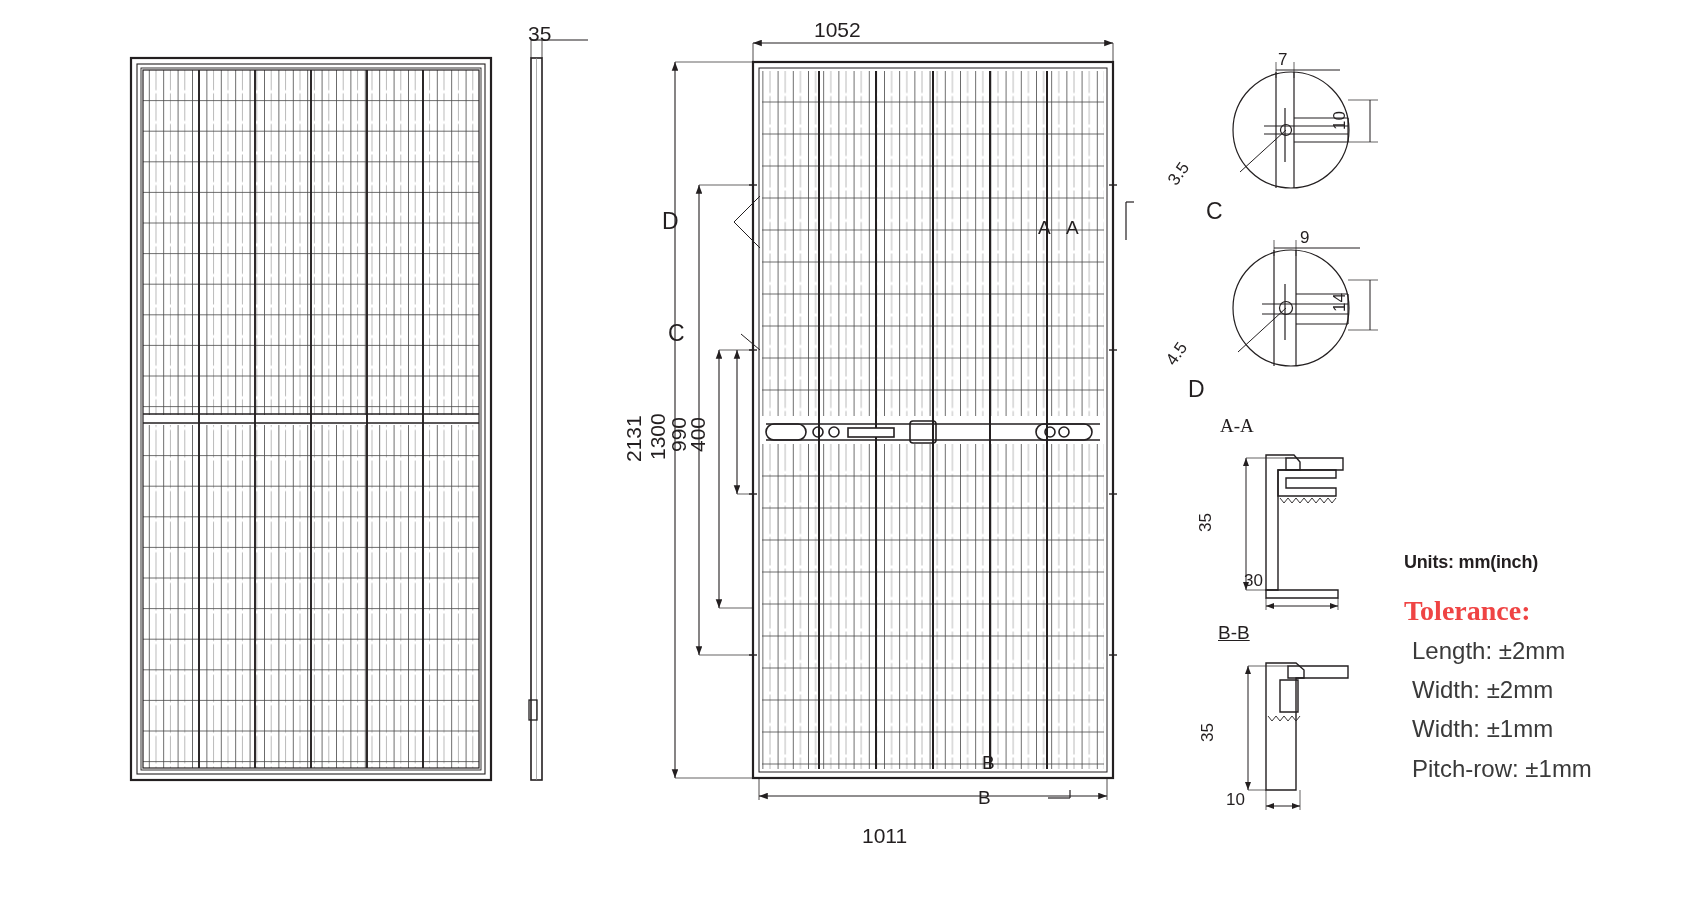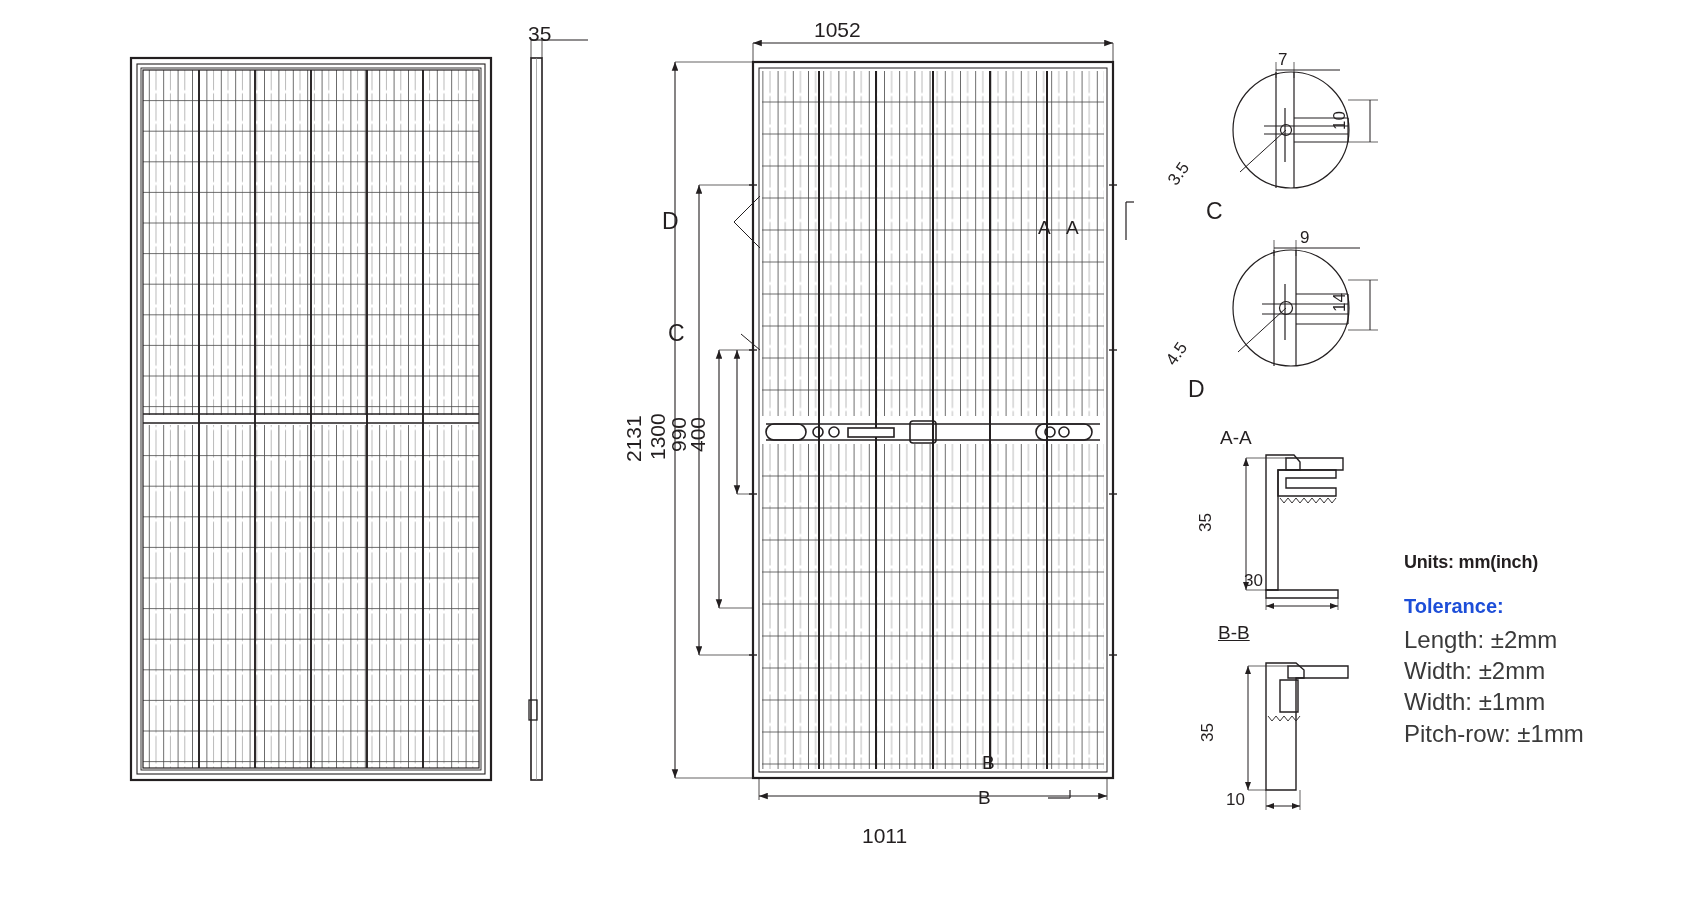--- a/index.html
+++ b/index.html
@@ -10,22 +10,22 @@
   .txt{position:absolute;white-space:nowrap;}
   .dim{font-size:21px;color:#231f20;}
   .dimsm{font-size:17px;color:#231f20;}
   .lbl{font-size:23px;color:#231f20;}
   .lblsm{font-size:19px;color:#231f20;}
   .rot90{transform:rotate(-90deg);transform-origin:0 0;}
   .rot45{transform:rotate(-55deg);transform-origin:0 0;}
   .notes{position:absolute;left:1404px;top:552px;width:290px;}
   .notes .h{font-size:18px;font-weight:bold;letter-spacing:-0.2px;
             color:#231f20;margin:0 0 22px 0;}
-  .notes .h2{font-size:20px;font-weight:bold;color:#1d4ed8;margin:0 0 6px 0;}
-  .notes .row{font-size:24px;color:#3a3a3a;line-height:1.3;margin:0;}
+  .notes .h2{font-size:28px;font-weight:bold;color:#ef4444;margin:0 0 6px 0;font-family:Liberation Serif, serif;}
+  .notes .row{font-size:24px;color:#3a3a3a;line-height:1.3;margin:8px;}
 </style>
 </head>
 <body>
 
 <div class="stage">
 
 <svg width="1704" height="922" viewBox="0 0 1704 922">
   <defs>
     <marker id="ar" markerWidth="9" markerHeight="9" refX="8" refY="3" orient="auto" markerUnits="strokeWidth">
       <path d="M0,0 L8,3 L0,6 z" fill="#231f20"></path>
@@ -346,21 +346,21 @@
 <div class="txt dimsm" style="left:1278px;top:50px;">7</div>
 <div class="txt dimsm rot90" style="left:1330px;top:130px;">10</div>
 <div class="txt dimsm rot45" style="left:1164px;top:178px;">3.5</div>
 <div class="txt lbl" style="left:1206px;top:198px;">C</div>
 
 <div class="txt dimsm" style="left:1300px;top:228px;">9</div>
 <div class="txt dimsm rot90" style="left:1330px;top:312px;">14</div>
 <div class="txt dimsm rot45" style="left:1162px;top:358px;">4.5</div>
 <div class="txt lbl" style="left:1188px;top:376px;">D</div>
 
-<div class="txt lblsm" style="left:1220px;top:427px;">A-A</div>
+<div class="txt lblsm" style="left:1220px;top:415px;font-family:Liberation Serif, serif;">A-A</div>
 <div class="txt dimsm rot90" style="left:1196px;top:532px;">35</div>
 <div class="txt dimsm" style="left:1244px;top:571px;">30</div>
 
 <div class="txt lblsm" style="left:1218px;top:622px;text-decoration:underline;">B-B</div>
 <div class="txt dimsm rot90" style="left:1198px;top:742px;">35</div>
 <div class="txt dimsm" style="left:1226px;top:790px;">10</div>
 
 <div class="notes">
   <p class="h">Units: mm(inch)</p>
   <p class="h2">Tolerance:</p>

